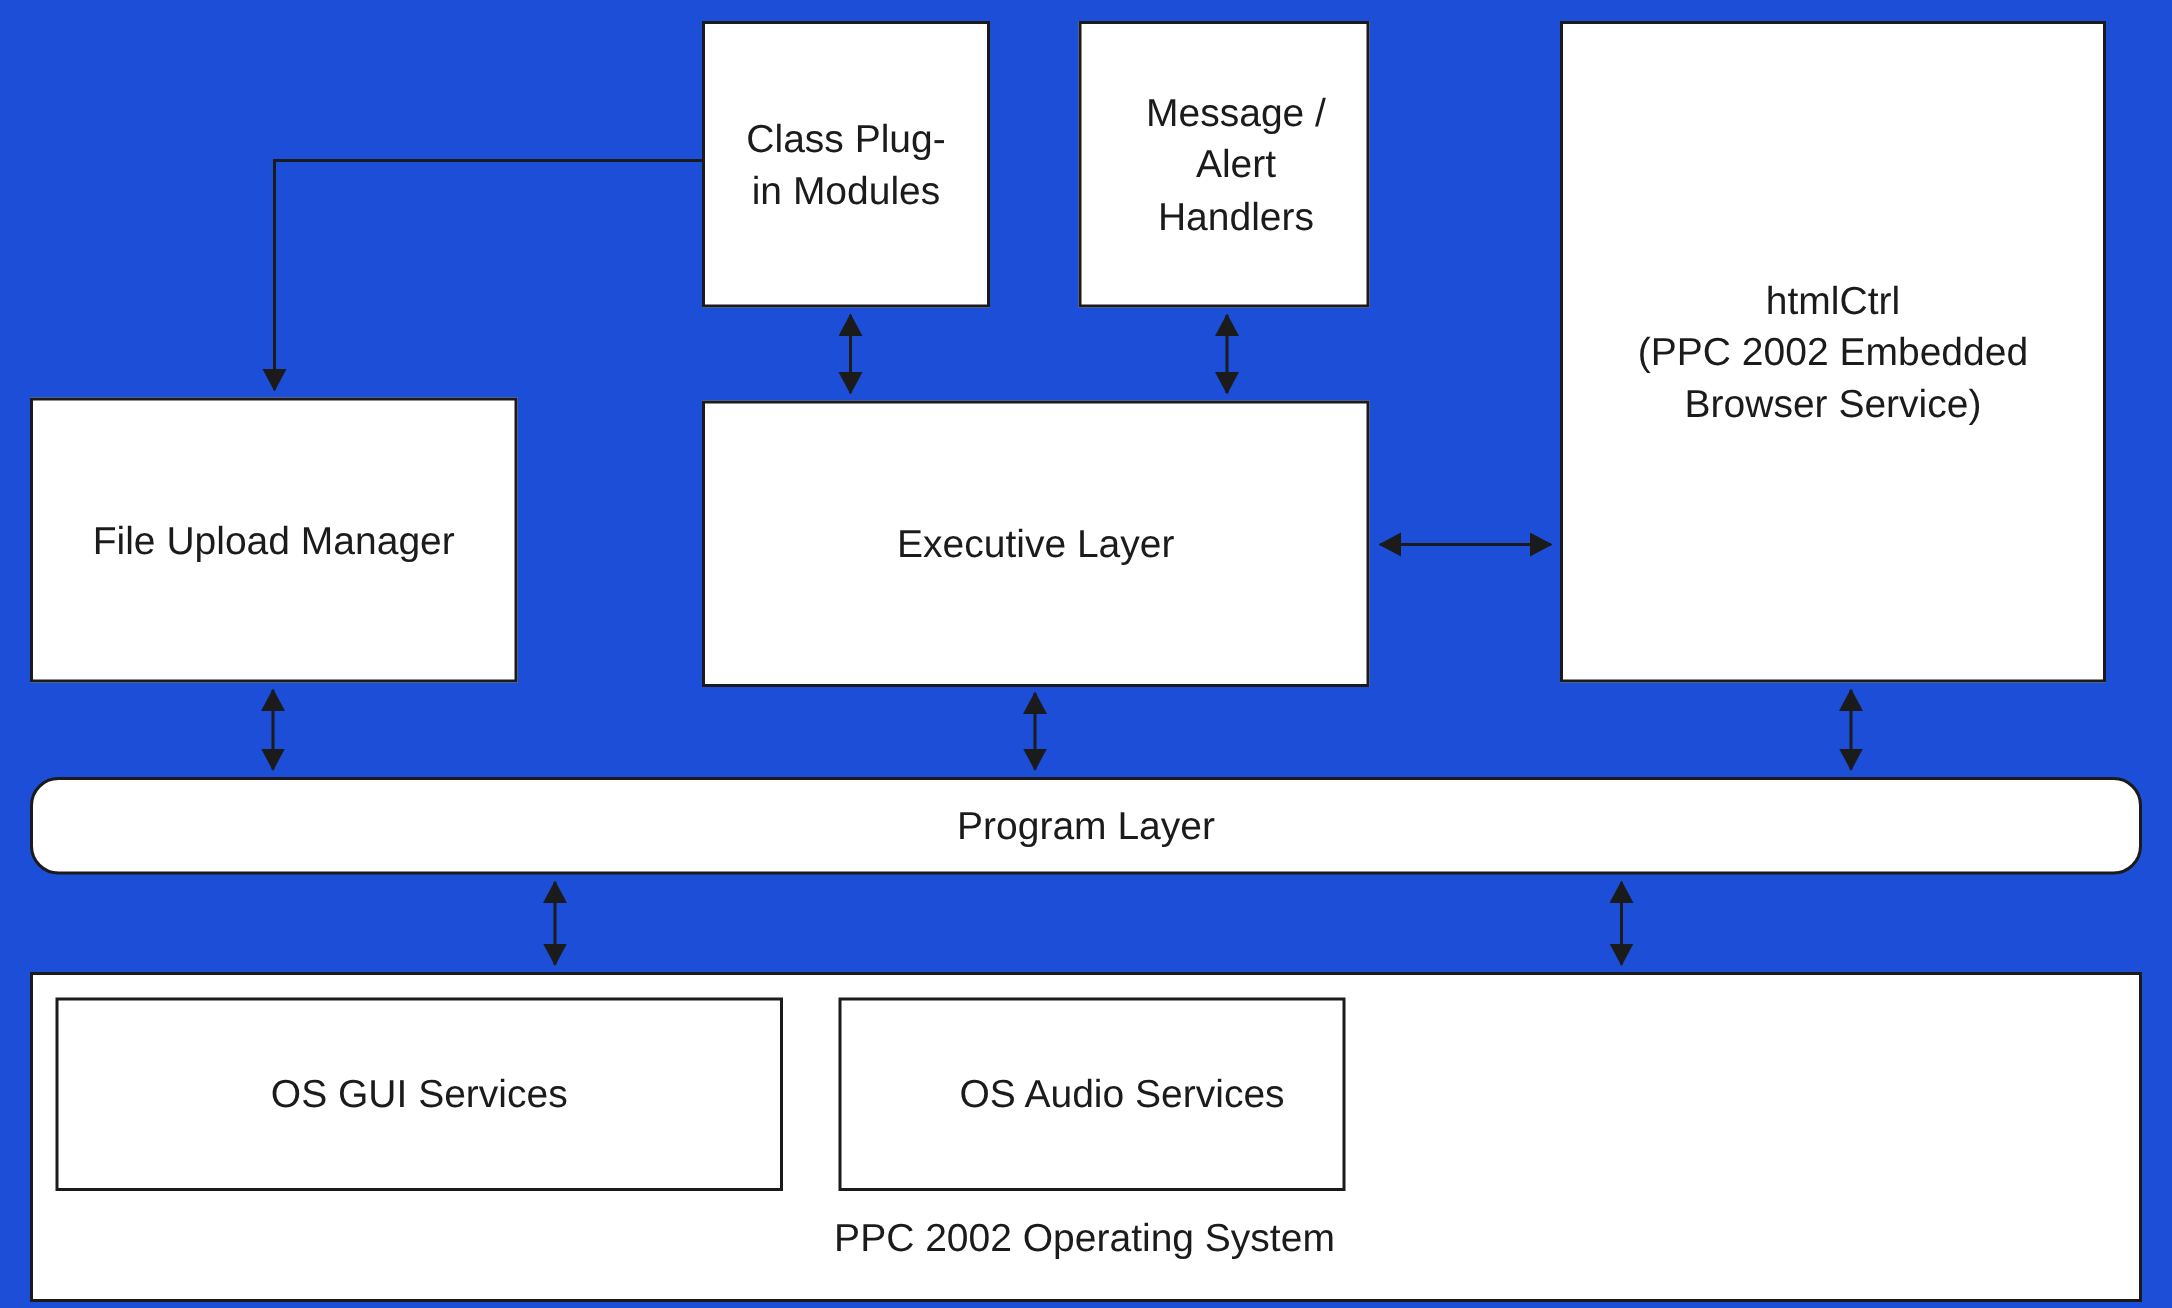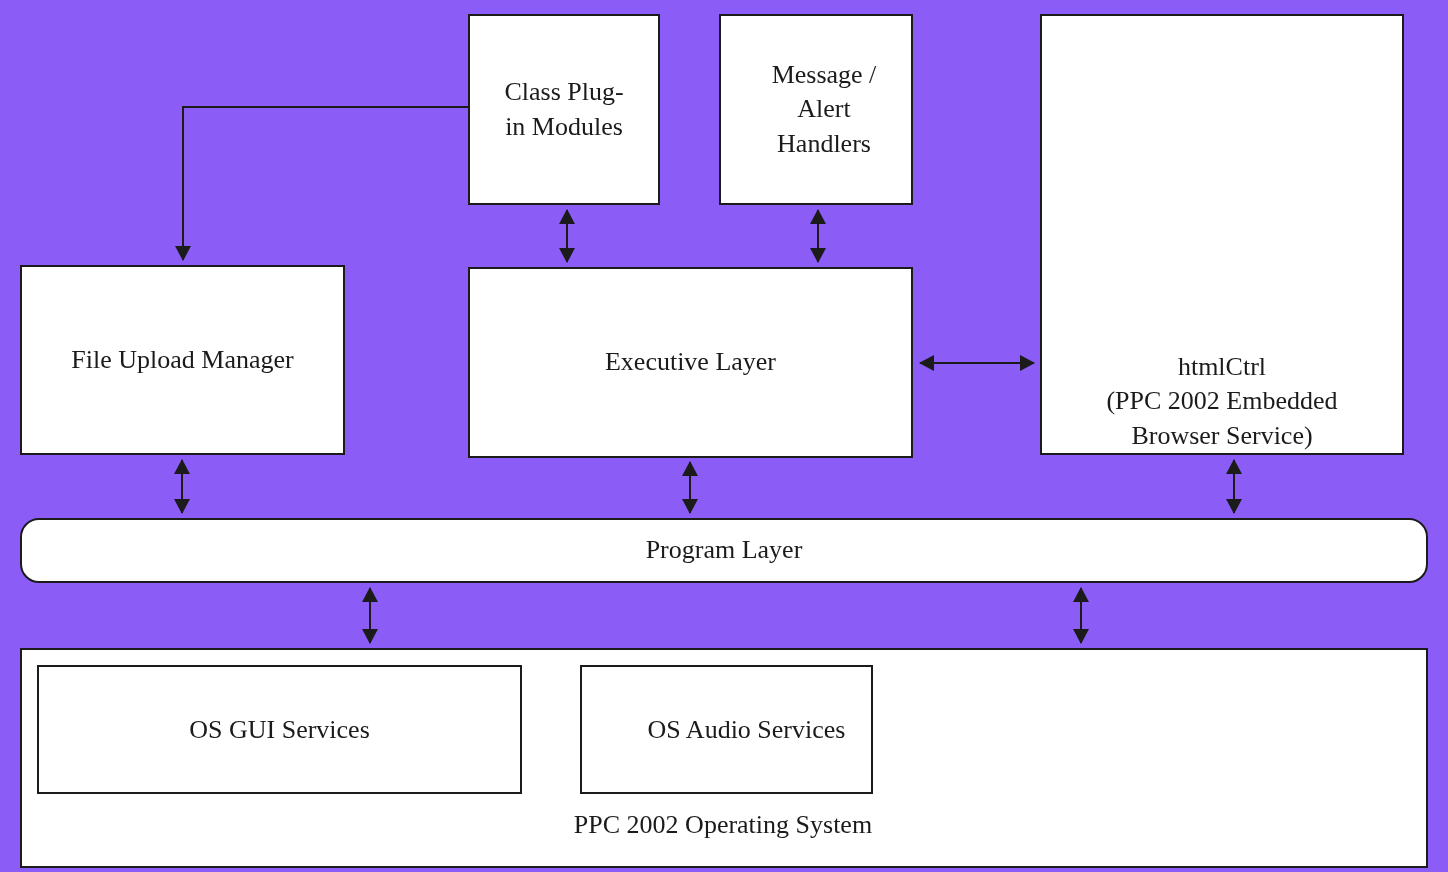--- a/index.html
+++ b/index.html
@@ -4,22 +4,22 @@
 <style>
   html, body {
     margin: 0;
     padding: 0;
     background: #ffffff;
   }
   .canvas {
     position: relative;
     width: 1448px;
     height: 872px;
-    background: #8b5cf6;
-    font-family: Liberation Serif, serif;
+    background: #1d4ed8;
+    font-family: Liberation Sans, sans-serif;
     color: #1b1b1b;
     overflow: hidden;
   }
   .arrow-layer {
     position: absolute;
     left: 0;
     top: 0;
     width: 1448px;
     height: 872px;
     pointer-events: none;
@@ -33,21 +33,21 @@
     align-items: center;
     justify-content: center;
     text-align: center;
     font-size: 26px;
     line-height: 1.32;
     white-space: pre-line;
   }
   
   #box-class-plugin   { left: 468px;  top: 14px;  width: 192px;  height: 191px; }
   #box-message-alert  { left: 719px;  top: 14px;  width: 194px;  height: 191px; padding-left: 16px; }
-  #box-htmlctrl       { left: 1040px; top: 14px;  width: 364px;  height: 441px; align-items: flex-end; }
+  #box-htmlctrl       { left: 1040px; top: 14px;  width: 364px;  height: 441px; }
   
   #box-file-upload    { left: 20px;   top: 265px; width: 325px;  height: 190px; }
   #box-executive      { left: 468px;  top: 267px; width: 445px;  height: 191px; }
   
   #bar-program        { left: 20px;   top: 518px; width: 1408px; height: 65px; border-radius: 19px; }
   
   #box-ppc-os {
     position: absolute;
     box-sizing: border-box;
     left: 20px; top: 648px; width: 1408px; height: 220px;
@@ -59,21 +59,21 @@
     box-sizing: border-box;
     background: #ffffff;
     border: 2px solid #1b1b1b;
     display: flex;
     align-items: center;
     justify-content: center;
     text-align: left;
     font-size: 26px;
   }
   #box-os-gui     { left: 15px;  top: 15px; width: 485px; height: 129px; }
-  #box-os-audio   { left: 558px; top: 15px; width: 293px; height: 129px; padding-left: 40px; }
+  #box-os-audio   { left: 537px; top: 15px; width: 338px; height: 129px; padding-left: 40px; }
   #box-os-network { left: 891px; top: 15px; width: 502px; height: 129px; }
   .os-label {
     position: absolute;
     left: 0;
     right: 2px;
     top: 160px;
     text-align: center;
     font-size: 26px;
   }
 </style>

